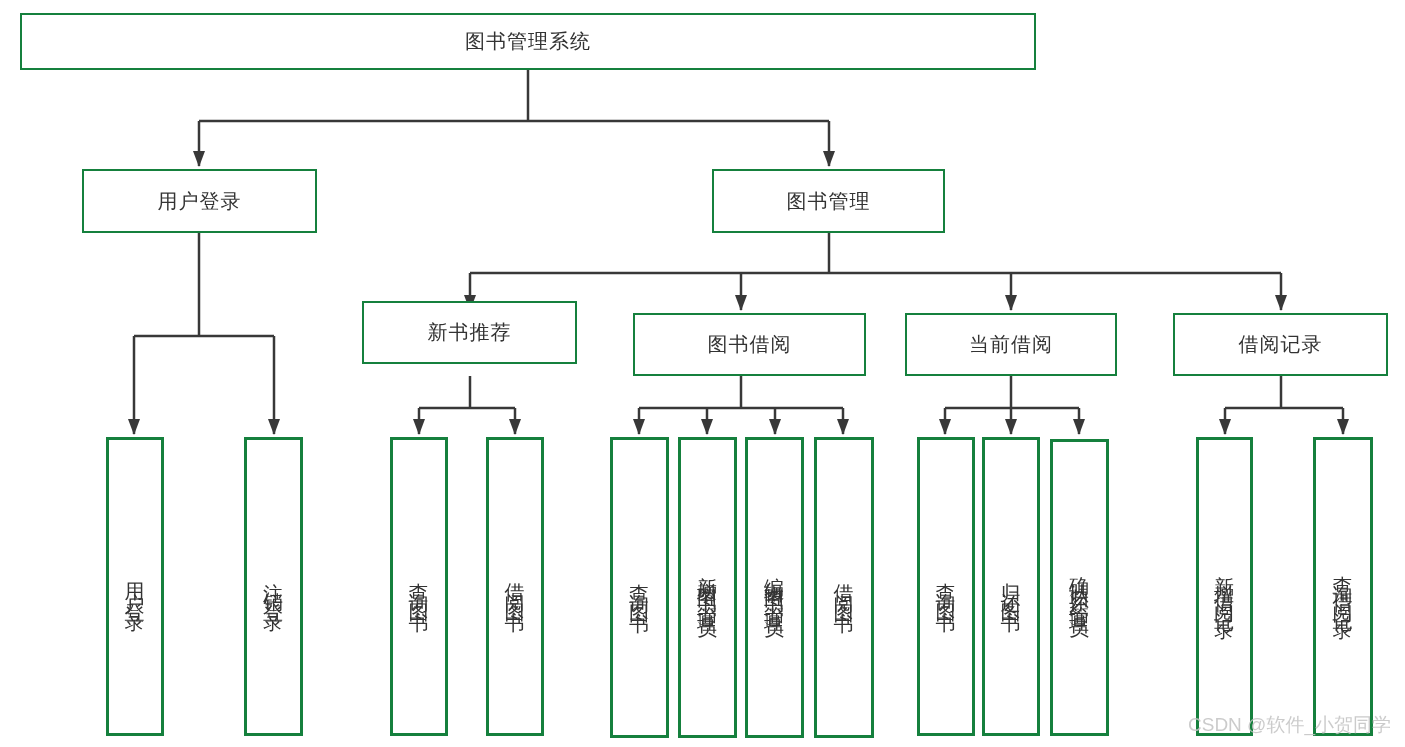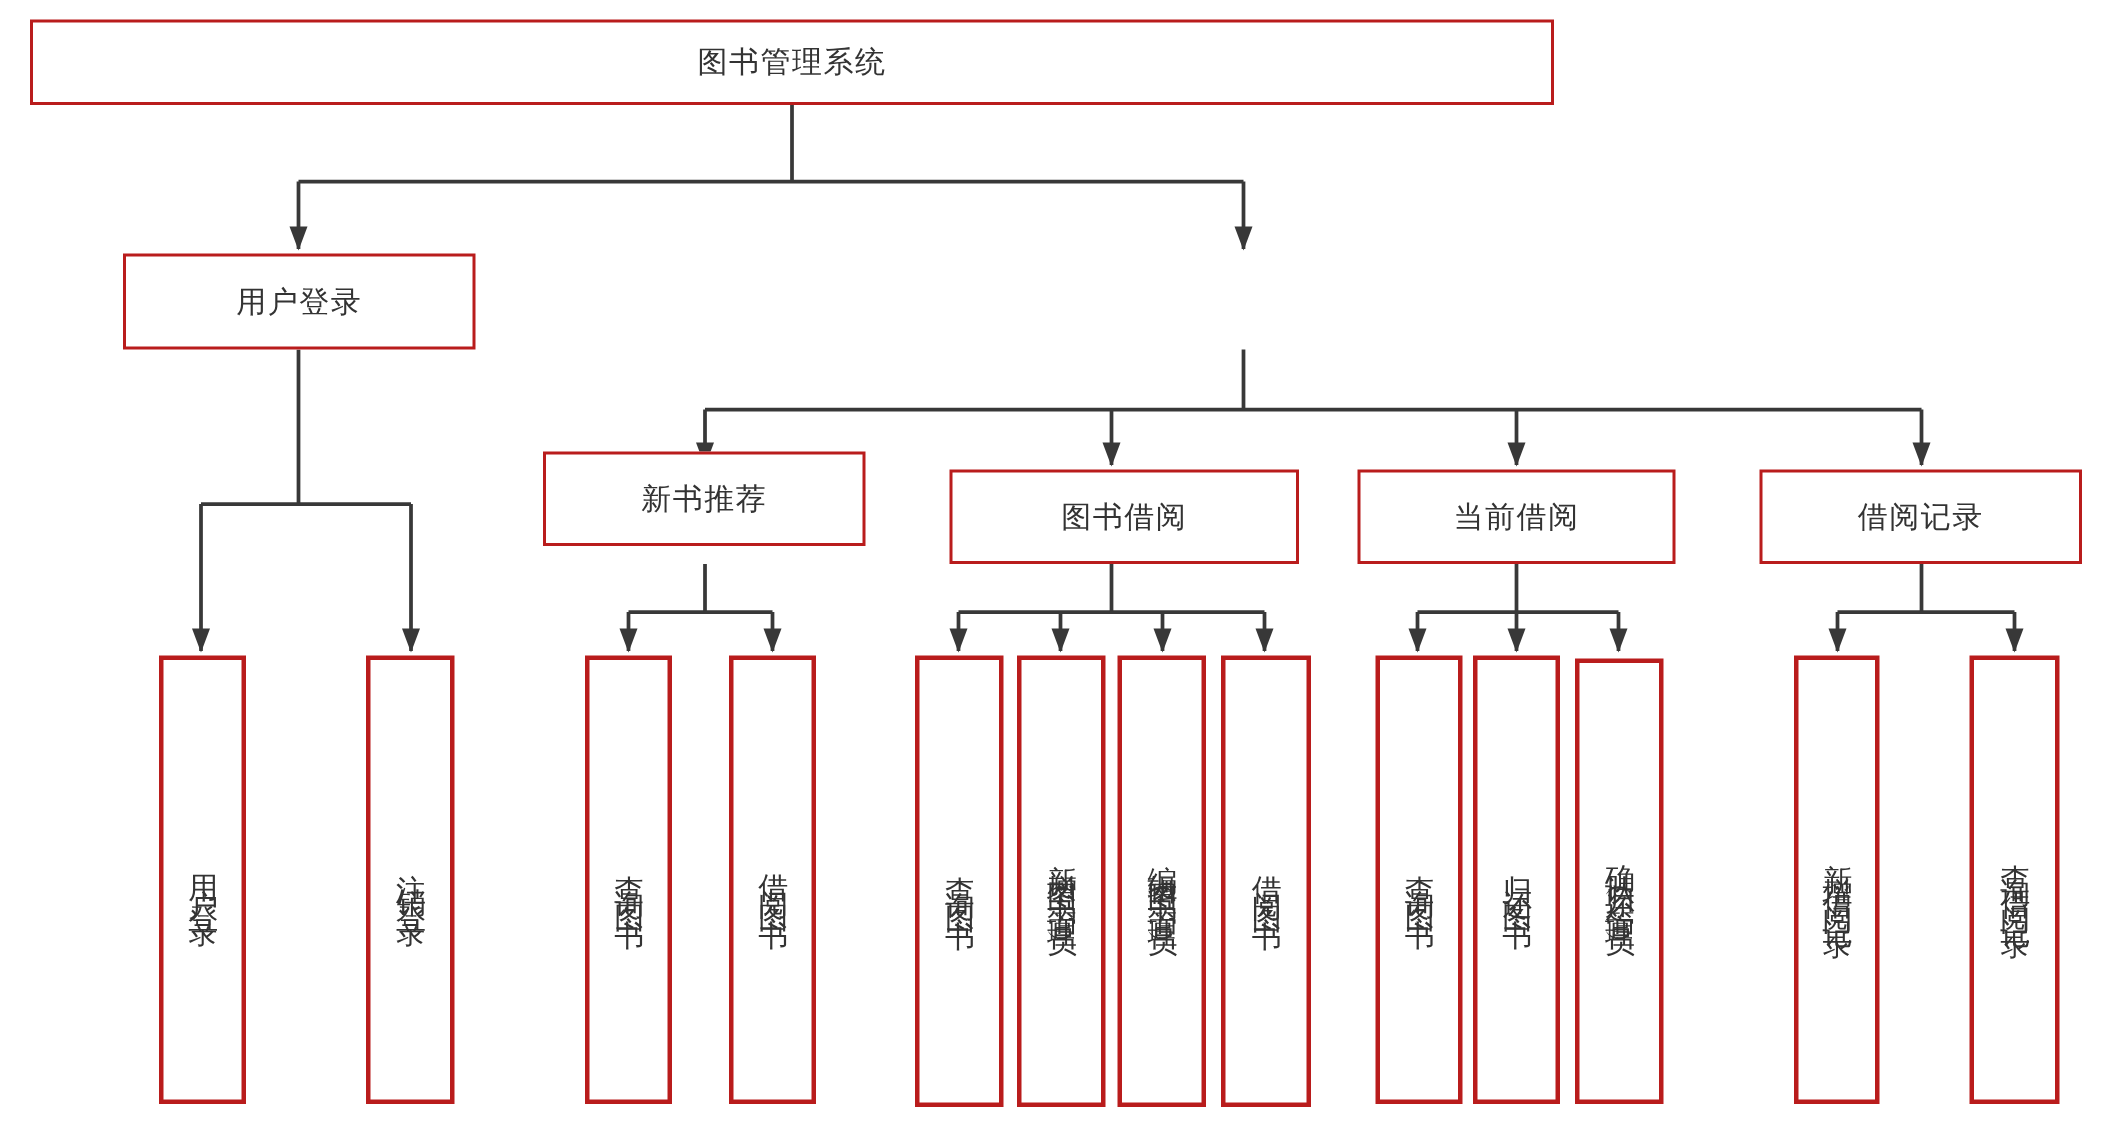--- a/index.html
+++ b/index.html
@@ -19,21 +19,21 @@
     position: absolute;
     left: 0;
     top: 0;
     width: 1405px;
     height: 747px;
     z-index: 1;
   }
   .node {
     position: absolute;
     box-sizing: border-box;
-    border: 2px solid #b91c1c;
+    border: 2px solid #15803d;
     background: #ffffff;
     display: flex;
     align-items: center;
     justify-content: center;
     color: #333333;
     font-size: 20px;
     letter-spacing: 1px;
     z-index: 2;
   }
   .leaf {
@@ -114,20 +114,23 @@
     </g>
   </svg>
 
   <div class="node" style="left:20px; top:13px; width:1016px; height:57px;">
     <span>图书管理系统</span>
   </div>
 
   <div class="node" style="left:82px; top:169px; width:235px; height:64px;">
     <span>用户登录</span>
   </div>
+  <div class="node" style="left:712px; top:169px; width:233px; height:64px;">
+    <span>图书管理</span>
+  </div>
 
   <div class="node" style="left:362px; top:301px; width:215px; height:63px;">
     <span>新书推荐</span>
   </div>
   <div class="node" style="left:633px; top:313px; width:233px; height:63px;">
     <span>图书借阅</span>
   </div>
   <div class="node" style="left:905px; top:313px; width:212px; height:63px;text-align:right;">
     <span>当前借阅</span>
   </div>
@@ -172,14 +175,15 @@
     <span class="vtext" style="letter-spacing: 6px;">确认归还（管理员）</span>
   </div>
 
   <div class="node leaf" style="left:1196px; top:437px; width:57px; height:299px;">
     <span class="vtext" style="letter-spacing: 9px;">新增借阅记录</span>
   </div>
   <div class="node leaf" style="left:1313px; top:437px; width:60px; height:299px;">
     <span class="vtext" style="letter-spacing: 9px;">查询借阅记录</span>
   </div>
 
+  <div id="watermark">CSDN @软件_小贺同学</div>
 
 </div>
 
 </body></html>

